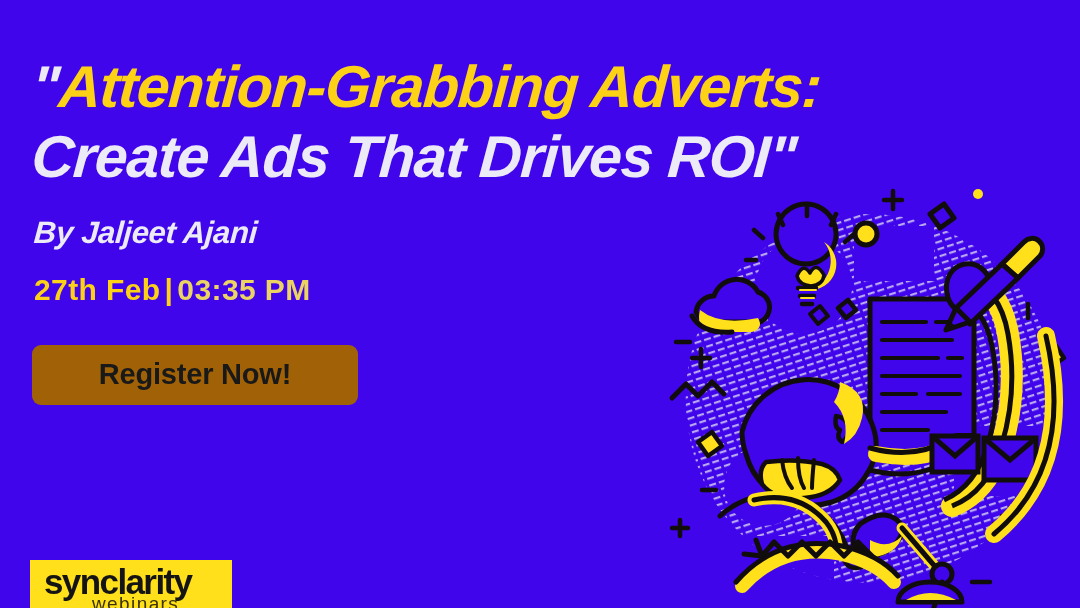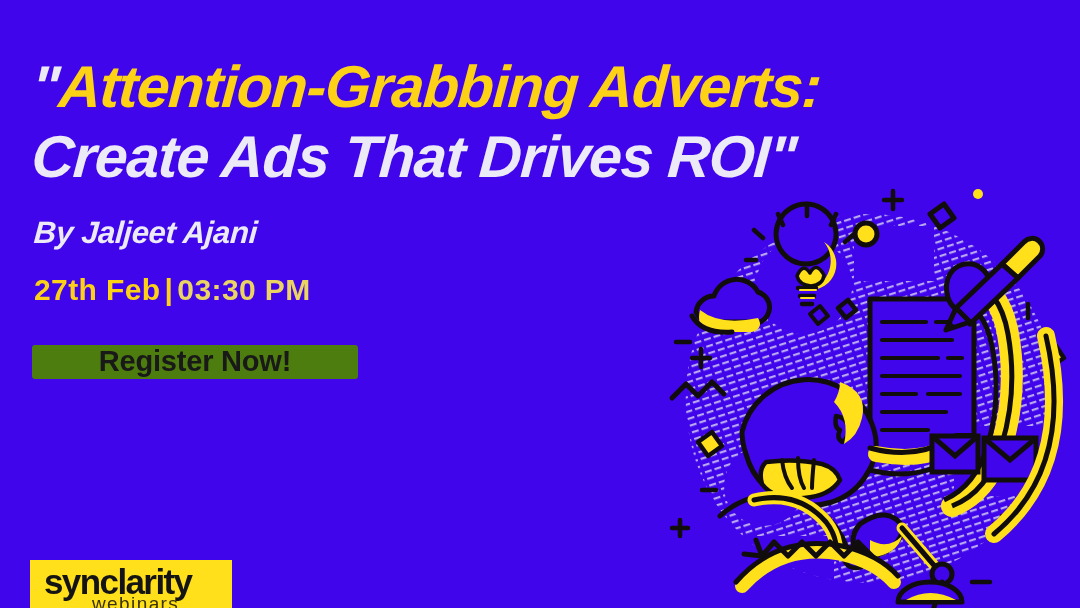--- a/index.html
+++ b/index.html
@@ -44,23 +44,23 @@
     position:absolute; left:2px; top:273px;
     font-size:30px; font-weight:bold;
     letter-spacing:0.4px; white-space:nowrap;
   }
   .datetime .date { color:#fcd116;text-align:center; }
   .datetime .sep  { color:#fcd116; padding:0 4px; }
   .datetime .time { color:#ecd462; }
 
   .register-btn {
     position:absolute; left:0px; top:345px;
-    width:326px; height:34px;
-    background:#4d7c0f;
-    border:none; border-radius:3px;
+    width:326px; height:60px;
+    background:#a16207;
+    border:none; border-radius:9px;
     color:#191919;
     font-family:"Liberation Sans", sans-serif;
     font-size:29px; font-weight:bold;
     letter-spacing:-0.2px;
     cursor:pointer;
     display:flex; align-items:center; justify-content:center;
     padding-bottom:2px;
   }
 
   
@@ -246,21 +246,21 @@
   <div class="content">
 
     <div class="title-block">
       <div class="title-line title-line-1"><span class="q">"</span><span>Attention-Grabbing Adverts:</span></div>
       <div class="title-line title-line-2">Create Ads That Drives ROI"</div>
     </div>
 
     <div class="speaker">By Jaljeet Ajani</div>
 
     <div class="datetime">
-      <span class="date">27th Feb</span><span class="sep">|</span><span class="time">03:30 PM</span>
+      <span class="date">27th Feb</span><span class="sep">|</span><span class="time">03:35 PM</span>
     </div>
 
     <button class="register-btn">Register Now!</button>
   </div>
 
   <div class="logo">
     <div class="logo-main">synclarity</div>
     <div class="logo-sub">webinars</div>
   </div>
 

